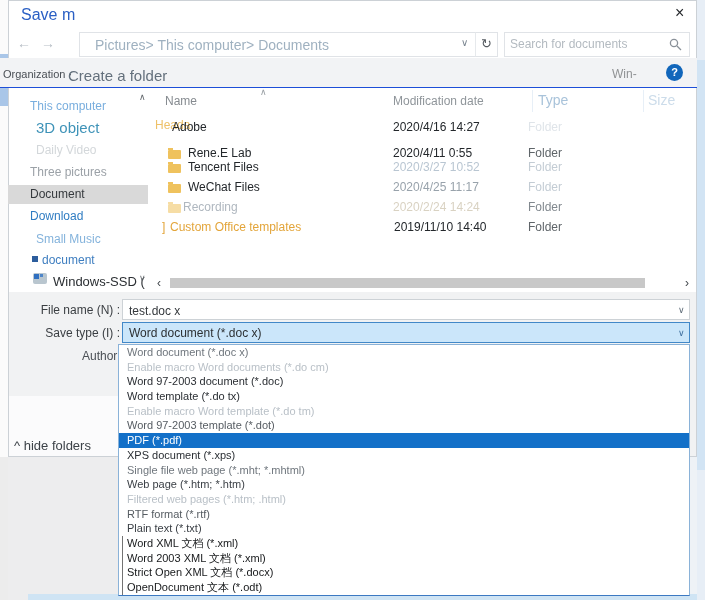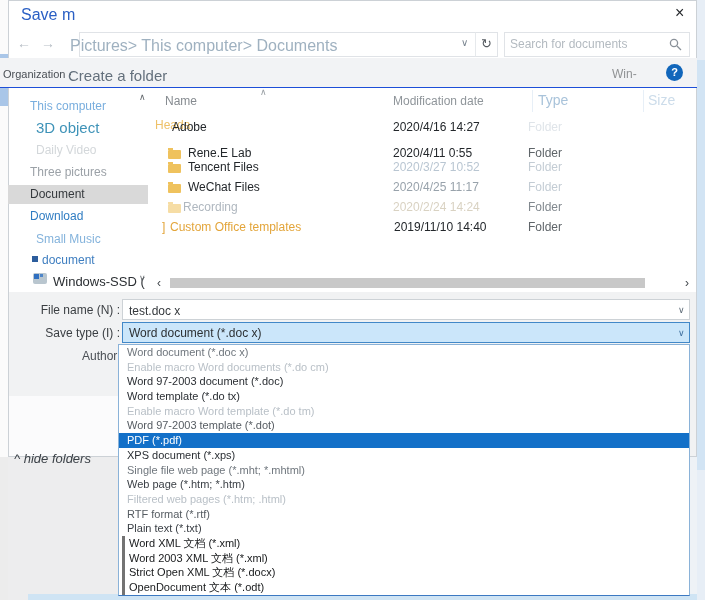--- a/index.html
+++ b/index.html
@@ -19,21 +19,21 @@
 
   
   .dialog { left:8px; top:0; width:689px; height:457px; background:#fff;
             border:1px solid #ccd1d6; }
   .title-text { left:12px; top:5px; font-size:16px; color:#2a5fc4; }
   .close-x { left:666px; top:3px; font-size:16px; color:#25282c; cursor:default; }
 
   
   .nav-arrow { top:34px; font-size:14px; color:#b6bdc5; }
   .addr-box { left:70px; top:31px; width:419px; height:25px; border:1px solid #e0e3e7; background:#fff; }
-  .addr-text { left:61px; top:36px; font-size:16px; color:#9fb1c0; }
+  .addr-text { left:86px; top:36px; font-size:14px; color:#9fb1c0; }
   .addr-chev { left:452px; top:36px; font-size:10px; color:#7b8691; }
   .refresh-box { left:466px; top:31px; width:23px; height:25px; border:1px solid #e0e3e7; border-left:1px solid #e6e9ec; }
   .refresh-glyph { left:472px; top:35px; font-size:13px; color:#555a60; }
   .search-box { left:495px; top:31px; width:186px; height:25px; border:1px solid #e0e3e7; background:#fff; }
   .search-input { left:501px; top:34px; width:150px; height:18px; border:none; outline:none;
                   font-size:12px; color:#5a6168; background:transparent; font-family:"Liberation Sans",sans-serif; }
   .search-input::placeholder { color:#b3bac0; }
   .search-icon { left:660px; top:37px; }
 
   
@@ -71,34 +71,34 @@
   .bottom-panel { left:0; top:292px; width:687px; height:164px; background:#f1f2f3; }
   .field-label { font-size:12px; color:#3a3e42; text-align:right; width:108px; left:4px; }
   .fn-input { left:114px; top:299px; width:568px; height:21px; background:#fff; border:1px solid #cdd2d6;
               font-size:12px; color:#35393d; padding:2px 18px 0 6px; font-family:"Liberation Sans",sans-serif; }
   .combo { left:114px; top:322px; width:568px; height:21px; background:#cbe6fa; border:1px solid #4288c8;
            font-size:12px; color:#2c3033; padding:3px 18px 0 6px; }
   .field-chev { font-size:9px; color:#5d6a76; }
   .author-label { left:82px; top:349px; font-size:12px; color:#4a4f54; }
   .corner-box { left:0; top:396px; width:110px; height:60px; background:#fbfbfc;
                 border-right:1px solid #c9ced3; }
-  .hide-folders { left:6px; top:451px; font-size:13px; color:#3c4248;font-style:italic; }
+  .hide-folders { left:6px; top:438px; font-size:13px; color:#3c4248; }
 
   
   .dropdown { left:118px; top:344px; width:572px; height:252px; background:#fff;
               border:1px solid #8ab2d8; border-bottom-color:#3c79c2; z-index:5;
               display:flex; flex-direction:column; }
   .dd-item { height:14.7px; line-height:14.5px; font-size:11px; padding-left:8px; white-space:nowrap; }
   .dd-gray  { color:#6f767d; }
   .dd-faint { color:#b9c0c7; }
   .dd-dark  { color:#2a2e33; }
   .dd-dark2 { color:#3a3f45;padding-left:8px; }
   .dd-mid   { color:#565c62; }
   .dd-sel   { background:#1370c8; color:#ffffff; }
-  .dd-group { border-left:3px solid #737373; margin-left:3px; }
+  .dd-group { border-left:1px solid #737373; margin-left:3px; }
   .dd-group .dd-item { color:#17191b; padding-left:4px; }
 </style>
 </head>
 <body>
 
 <div class="screen">
 
   <div class="abs bg-left"></div>
   <div class="abs bg-left-blue"></div>
   <div class="abs bg-left-gray"></div>

